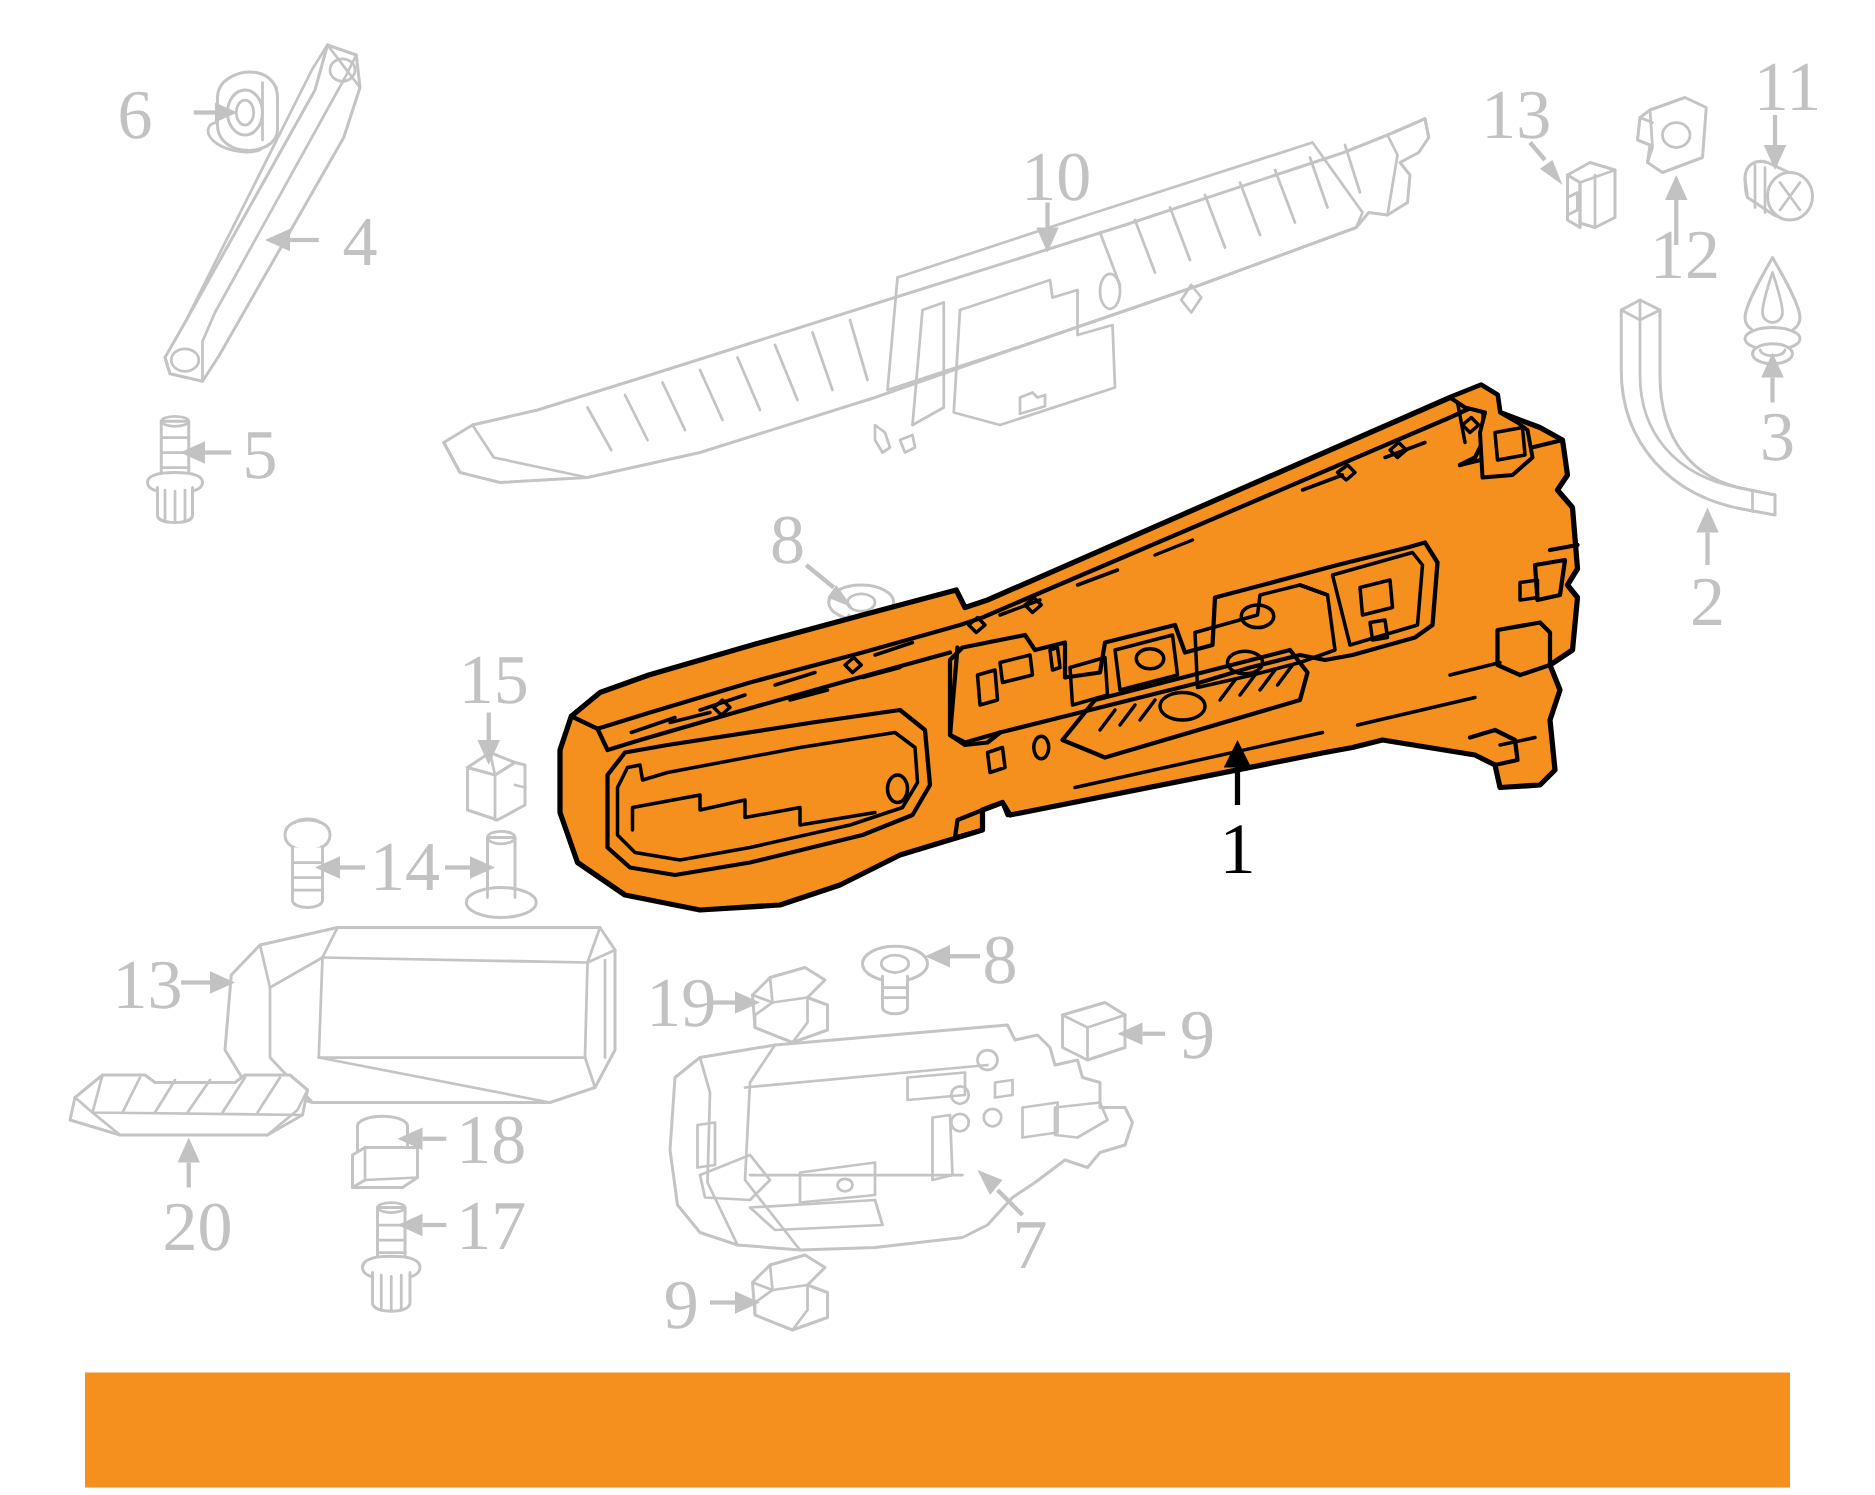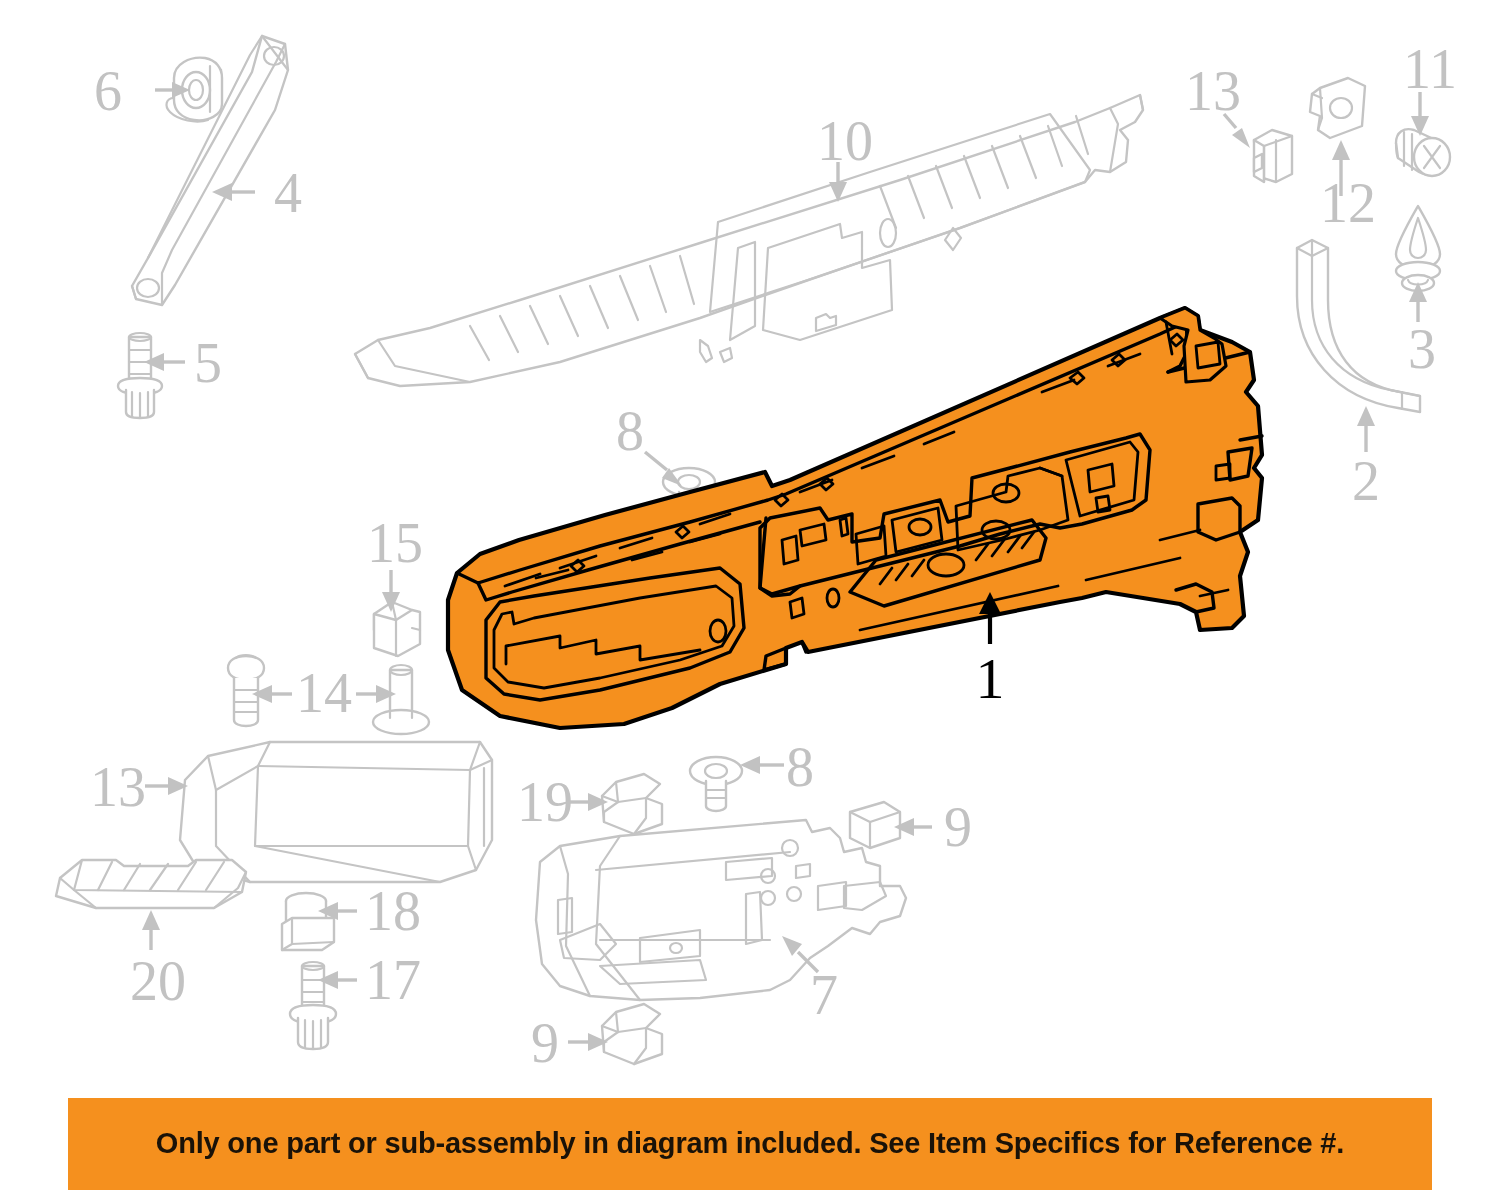--- a/index.html
+++ b/index.html
@@ -645,16 +645,15 @@
     <text class="callout-text" x="393" y="999" text-anchor="middle">17</text>
     <text class="callout-text" x="545" y="821" text-anchor="middle">19</text>
     <text class="callout-text" x="800" y="786" text-anchor="middle">8</text>
     <text class="callout-text" x="958" y="846" text-anchor="middle">9</text>
     <text class="callout-text" x="545" y="1062" text-anchor="middle">9</text>
     <text class="callout-text" x="824" y="1014" text-anchor="middle">7</text>
 
   </svg>
 
   <div id="banner">
-    <div class="banner-line">Only one part or sub-assembly in diagram included. See Item Specifics for Reference #.</div>
   </div>
 
 </div>
 
 </body></html>

